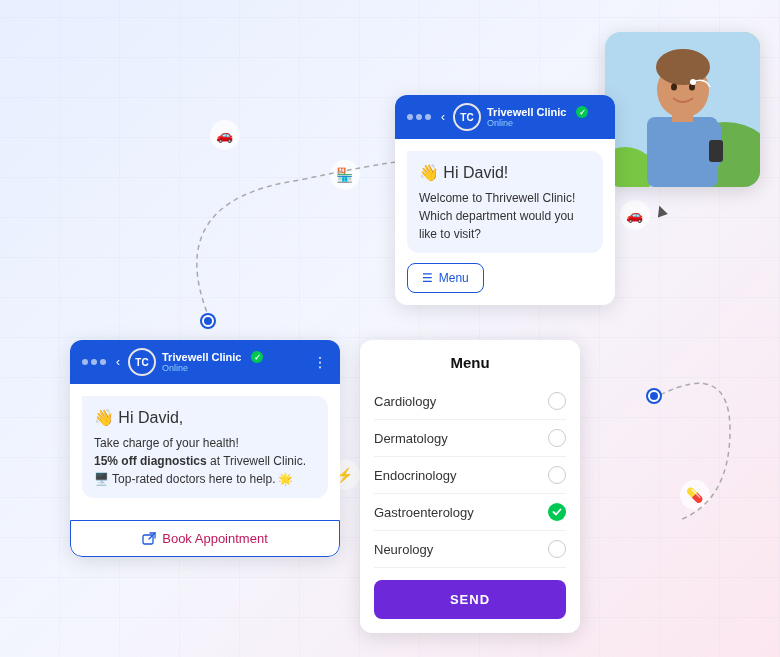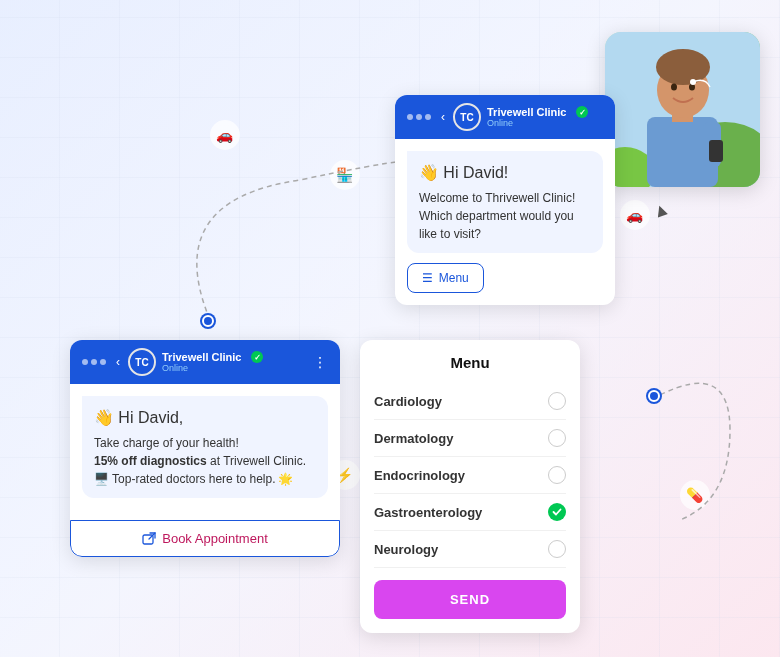--- a/index.html
+++ b/index.html
@@ -215,21 +215,20 @@
     }
 
     .menu-item {
       display: flex;
       align-items: center;
       justify-content: space-between;
       padding: 9px 0;
       border-bottom: 1px solid #f0f0f0;
       font-size: 13px;
       color: #333;
-      font-weight: bold;
     }
 
     .menu-item:last-child {
       border-bottom: none;
     }
 
     .radio-circle {
       width: 18px;
       height: 18px;
       border-radius: 50%;
@@ -243,21 +242,21 @@
       border-radius: 50%;
       background: #00c853;
       display: flex;
       align-items: center;
       justify-content: center;
       flex-shrink: 0;
     }
 
     .send-btn {
       width: 100%;
-      background: #d946ef;
+      background: #6d28d9;
       color: white;
       border: none;
       border-radius: 8px;
       padding: 12px;
       font-size: 13px;
       font-weight: 700;
       letter-spacing: 1px;
       cursor: pointer;
       margin-top: 12px;
     }

